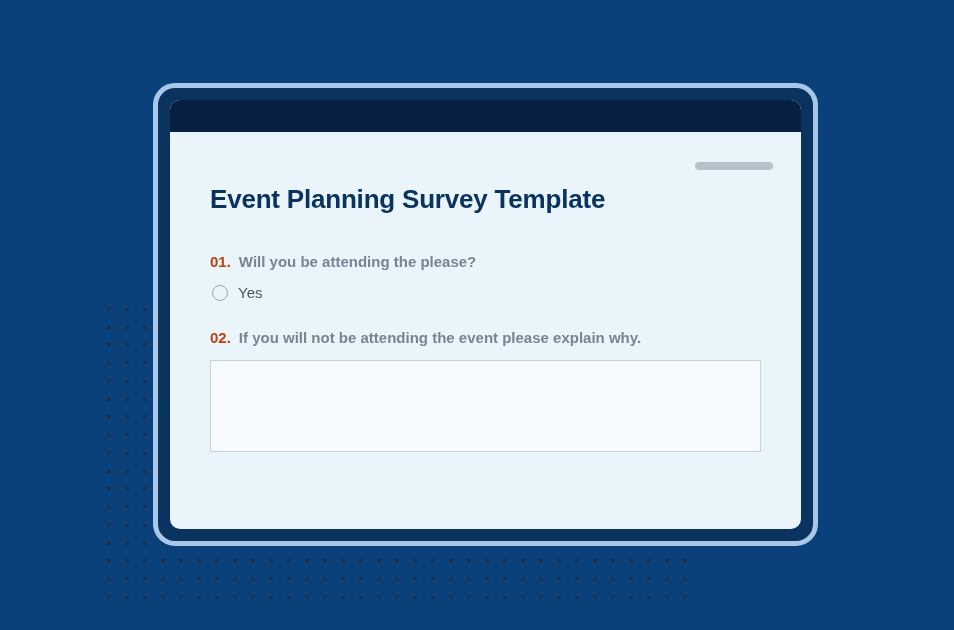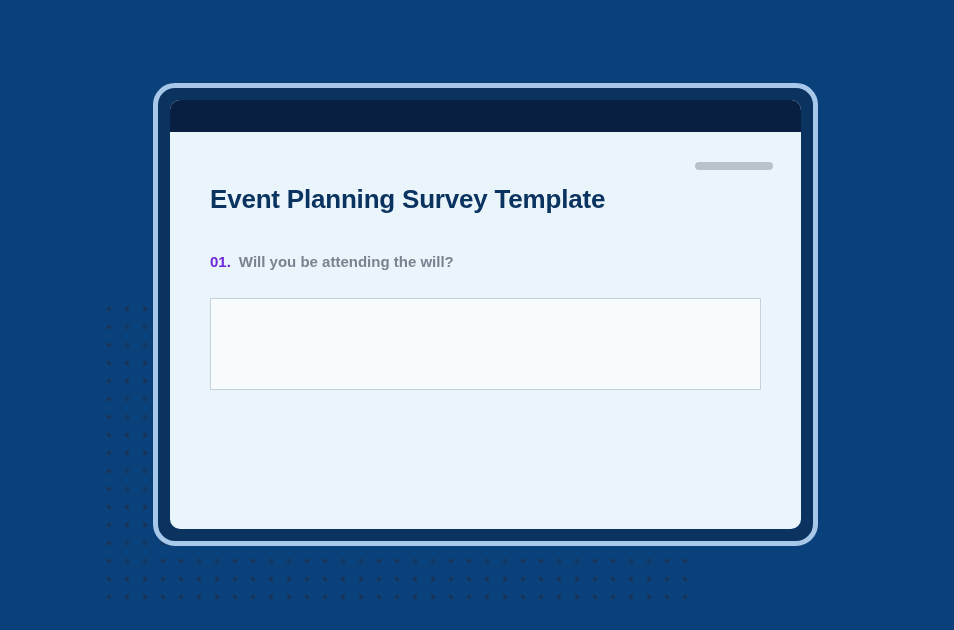--- a/index.html
+++ b/index.html
@@ -79,21 +79,21 @@
   .question {
     margin-bottom: 28px;
   }
   .q-head {
     display: flex;
     gap: 8px;
     font-size: 15px;
     font-weight: 600;
     margin-bottom: 14px;
   }
-  .q-num { color: #6d28d9; }
+  .q-num { color: #c2410c; }
   .q-text { color: #7a8490; font-weight: 600; }
 
   .options { padding-left: 2px; }
   .option {
     display: flex;
     align-items: center;
     gap: 10px;
     margin-bottom: 12px;
     cursor: pointer;
   }
@@ -132,25 +132,33 @@
     <div class="titlebar"></div>
     <div class="content">
 
       <div class="drag-handle"></div>
 
       <h1 class="title">Event Planning Survey Template</h1>
 
       <div class="question">
         <div class="q-head">
           <span class="q-num">01.</span>
-          <span class="q-text">Will you be attending the will?</span>
+          <span class="q-text">Will you be attending the please?</span>
         </div>
         <div class="options">
+          <div class="option">
+            <span class="radio"></span>
+            <span class="opt-label">Yes</span>
+          </div>
         </div>
       </div>
 
       <div class="question">
+        <div class="q-head">
+          <span class="q-num">02.</span>
+          <span class="q-text">If you will not be attending the event please explain why.</span>
+        </div>
         <textarea class="textarea" value="" style=""></textarea>
       </div>
 
     </div>
   </div>
 </div>
 
 </body></html>

